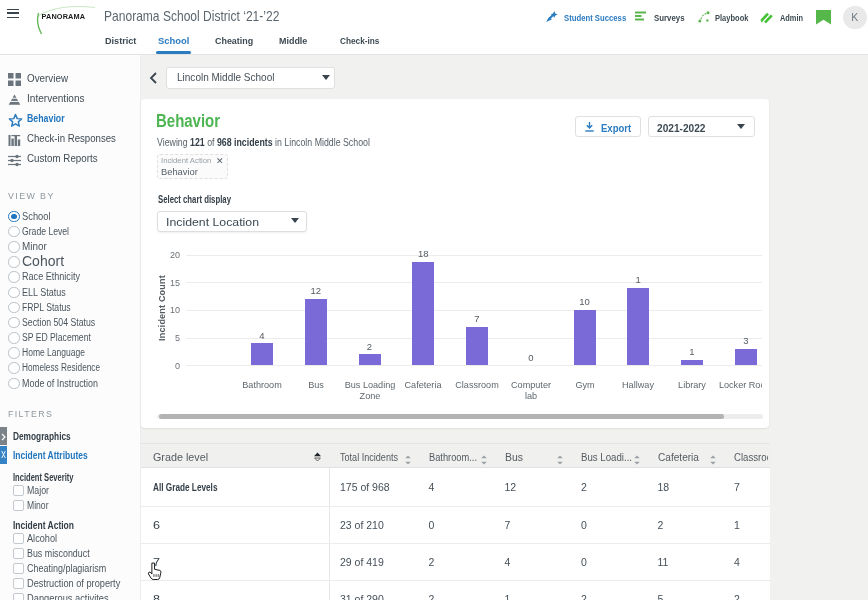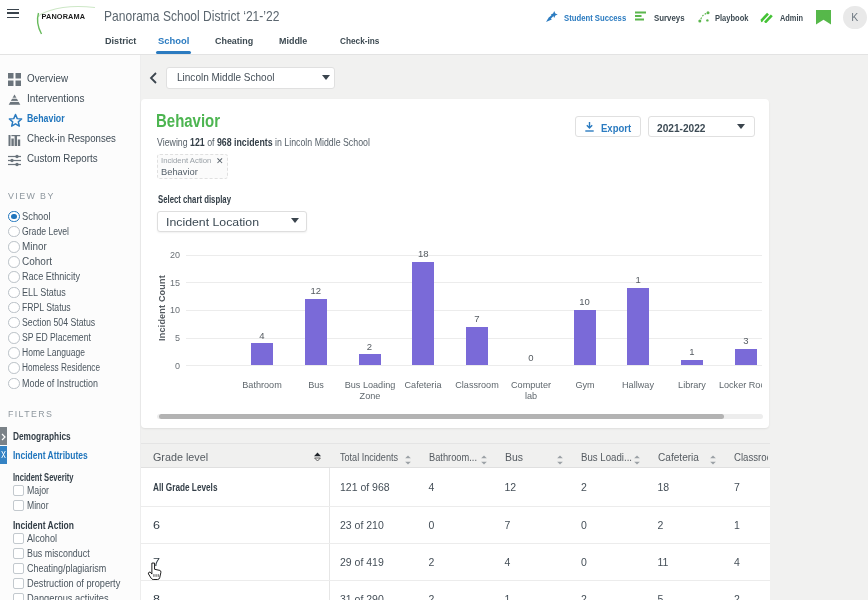--- a/index.html
+++ b/index.html
@@ -92,21 +92,21 @@
 <div class="abs" style="left:27px;top:153.4px;font-size:10.4px;font-weight:normal;color:#3f4b55;white-space:nowrap;line-height:12.0px;transform:scaleX(0.940);transform-origin:0 50%;">Custom Reports</div>
 <div class="abs" style="left:8px;top:190.5px;font-size:9.5px;font-weight:normal;color:#8e979e;white-space:nowrap;line-height:10.9px;letter-spacing:1.5px;transform:scaleX(0.932);transform-origin:0 50%;">VIEW BY</div>
 <div class="abs" style="left:8px;top:210.7px;width:11.5px;height:11.5px;border-radius:50%;border:1.8px solid #2176bd;background:#fff;"></div>
 <div class="abs" style="left:10.9px;top:213.6px;width:5.8px;height:5.8px;border-radius:50%;background:#2176bd;"></div>
 <div class="abs" style="left:22px;top:210.7px;font-size:10px;font-weight:normal;color:#4a555e;white-space:nowrap;line-height:11.5px;transform:scaleX(0.932);transform-origin:0 50%;">School</div>
 <div class="abs" style="left:8px;top:225.9px;width:11.5px;height:11.5px;border-radius:50%;border:1.4px solid #b9c0c6;background:#fff;"></div>
 <div class="abs" style="left:22px;top:225.86999999999998px;font-size:10px;font-weight:normal;color:#4a555e;white-space:nowrap;line-height:11.5px;transform:scaleX(0.863);transform-origin:0 50%;">Grade Level</div>
 <div class="abs" style="left:8px;top:241.0px;width:11.5px;height:11.5px;border-radius:50%;border:1.4px solid #b9c0c6;background:#fff;"></div>
 <div class="abs" style="left:22px;top:241.04px;font-size:10px;font-weight:normal;color:#4a555e;white-space:nowrap;line-height:11.5px;transform:scaleX(0.989);transform-origin:0 50%;">Minor</div>
 <div class="abs" style="left:8px;top:256.2px;width:11.5px;height:11.5px;border-radius:50%;border:1.4px solid #b9c0c6;background:#fff;"></div>
-<div class="abs" style="left:22px;top:256.21px;font-size:10px;font-weight:normal;color:#4a555e;white-space:nowrap;line-height:11.5px;transform:scaleX(1.000);transform-origin:0 50%;">Cohort</div>
+<div class="abs" style="left:22px;top:256.21px;font-size:14px;font-weight:normal;color:#4a555e;white-space:nowrap;line-height:11.5px;transform:scaleX(1.000);transform-origin:0 50%;">Cohort</div>
 <div class="abs" style="left:8px;top:271.4px;width:11.5px;height:11.5px;border-radius:50%;border:1.4px solid #b9c0c6;background:#fff;"></div>
 <div class="abs" style="left:22px;top:271.38px;font-size:10px;font-weight:normal;color:#4a555e;white-space:nowrap;line-height:11.5px;transform:scaleX(0.907);transform-origin:0 50%;">Race Ethnicity</div>
 <div class="abs" style="left:8px;top:286.6px;width:11.5px;height:11.5px;border-radius:50%;border:1.4px solid #b9c0c6;background:#fff;"></div>
 <div class="abs" style="left:22px;top:286.55px;font-size:10px;font-weight:normal;color:#4a555e;white-space:nowrap;line-height:11.5px;transform:scaleX(0.899);transform-origin:0 50%;">ELL Status</div>
 <div class="abs" style="left:8px;top:301.7px;width:11.5px;height:11.5px;border-radius:50%;border:1.4px solid #b9c0c6;background:#fff;"></div>
 <div class="abs" style="left:22px;top:301.71999999999997px;font-size:10px;font-weight:normal;color:#4a555e;white-space:nowrap;line-height:11.5px;transform:scaleX(0.864);transform-origin:0 50%;">FRPL Status</div>
 <div class="abs" style="left:8px;top:316.9px;width:11.5px;height:11.5px;border-radius:50%;border:1.4px solid #b9c0c6;background:#fff;"></div>
 <div class="abs" style="left:22px;top:316.89px;font-size:10px;font-weight:normal;color:#4a555e;white-space:nowrap;line-height:11.5px;transform:scaleX(0.872);transform-origin:0 50%;">Section 504 Status</div>
 <div class="abs" style="left:8px;top:332.1px;width:11.5px;height:11.5px;border-radius:50%;border:1.4px solid #b9c0c6;background:#fff;"></div>
 <div class="abs" style="left:22px;top:332.06px;font-size:10px;font-weight:normal;color:#4a555e;white-space:nowrap;line-height:11.5px;transform:scaleX(0.862);transform-origin:0 50%;">SP ED Placement</div>
@@ -243,21 +243,21 @@
 <div class="abs" style="left:657.5px;top:451.5px;font-size:10px;font-weight:normal;color:#555b61;white-space:nowrap;line-height:11.5px;transform:scaleX(1.010);transform-origin:0 50%;">Cafeteria</div>
 <div class="abs" style="left:709.0px;top:451px;"><svg width="8" height="10" viewBox="0 0 8 10">
         <path d="M4 0.5 L6.8 3.3 H1.2 Z" fill="#9aa0a5"></path>
         <path d="M1.2 6.7 H6.8 L4 9.5 Z" fill="#9aa0a5"></path>
       </svg></div>
 <div class="abs" style="left:734px;top:451.5px;width:34px;overflow:hidden;height:13px;">
 <div class="abs" style="left:0px;top:0px;font-size:10px;font-weight:normal;color:#555b61;white-space:nowrap;line-height:11.5px;transform:scaleX(0.963);transform-origin:0 50%;">Classroom</div>
 </div>
 <div class="abs" style="left:329px;top:468px;width:1px;height:132px;background:#e6e6e6;"></div>
 <div class="abs" style="left:153px;top:481.0px;font-size:10.8px;font-weight:bold;color:#333e47;white-space:nowrap;line-height:12.4px;transform:scaleX(0.762);transform-origin:0 50%;">All Grade Levels</div>
-<div class="abs" style="left:340px;top:481.2px;font-size:10.5px;font-weight:normal;color:#454f58;white-space:nowrap;line-height:12.1px;">121 of 968</div>
+<div class="abs" style="left:340px;top:481.2px;font-size:10.5px;font-weight:normal;color:#454f58;white-space:nowrap;line-height:12.1px;">175 of 968</div>
 <div class="abs" style="left:428.5px;top:481.2px;font-size:10.5px;font-weight:normal;color:#454f58;white-space:nowrap;line-height:12.1px;">4</div>
 <div class="abs" style="left:504.5px;top:481.2px;font-size:10.5px;font-weight:normal;color:#454f58;white-space:nowrap;line-height:12.1px;">12</div>
 <div class="abs" style="left:581px;top:481.2px;font-size:10.5px;font-weight:normal;color:#454f58;white-space:nowrap;line-height:12.1px;">2</div>
 <div class="abs" style="left:657.5px;top:481.2px;font-size:10.5px;font-weight:normal;color:#454f58;white-space:nowrap;line-height:12.1px;">18</div>
 <div class="abs" style="left:734px;top:481.2px;font-size:10.5px;font-weight:normal;color:#454f58;white-space:nowrap;line-height:12.1px;">7</div>
 <div class="abs" style="left:153px;top:518.5px;font-size:10.8px;font-weight:normal;color:#333e47;white-space:nowrap;line-height:12.4px;transform:scaleX(1.166);transform-origin:0 50%;">6</div>
 <div class="abs" style="left:340px;top:518.7px;font-size:10.5px;font-weight:normal;color:#454f58;white-space:nowrap;line-height:12.1px;">23 of 210</div>
 <div class="abs" style="left:428.5px;top:518.7px;font-size:10.5px;font-weight:normal;color:#454f58;white-space:nowrap;line-height:12.1px;">0</div>
 <div class="abs" style="left:504.5px;top:518.7px;font-size:10.5px;font-weight:normal;color:#454f58;white-space:nowrap;line-height:12.1px;">7</div>
 <div class="abs" style="left:581px;top:518.7px;font-size:10.5px;font-weight:normal;color:#454f58;white-space:nowrap;line-height:12.1px;">0</div>

